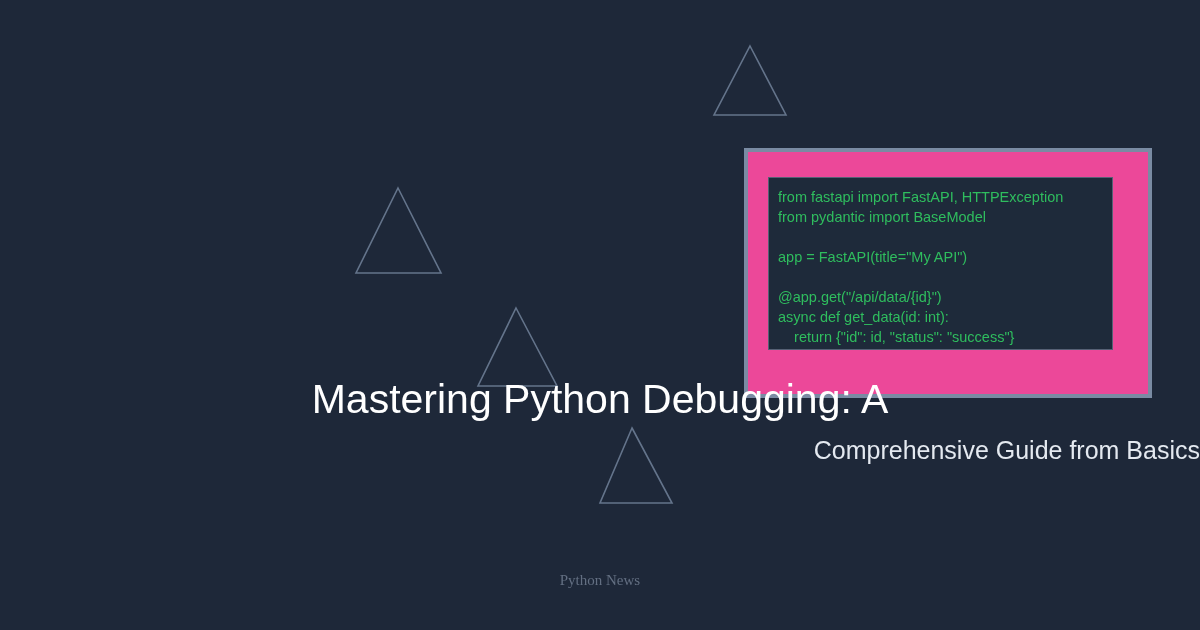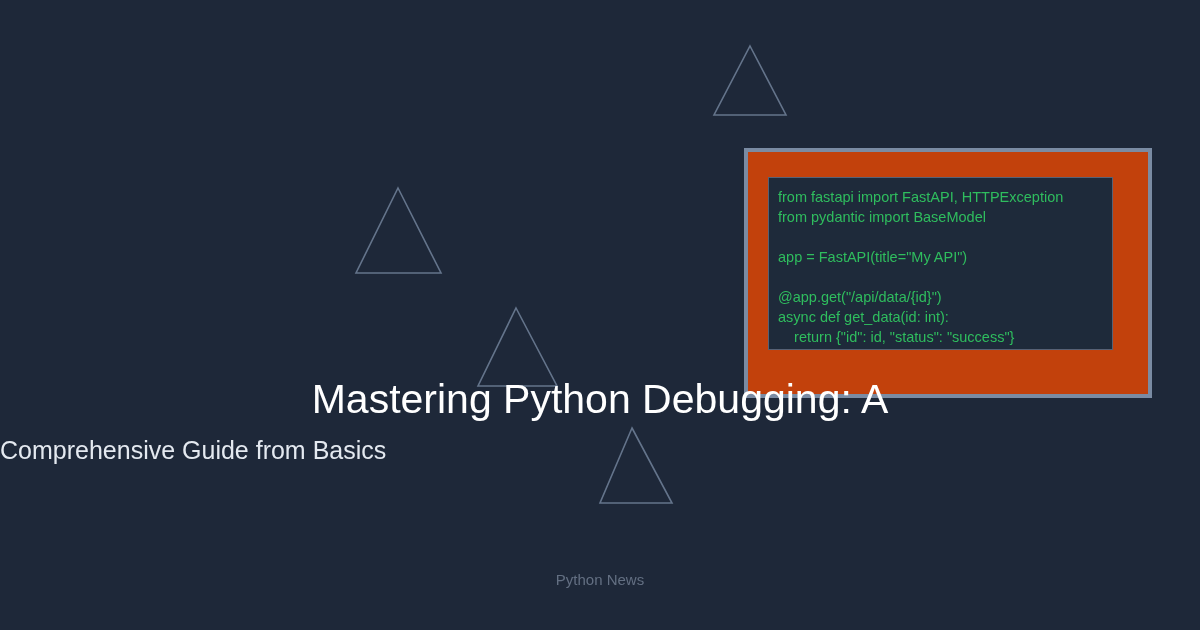--- a/index.html
+++ b/index.html
@@ -30,21 +30,21 @@
     fill:none;
     stroke:#64748b;
     stroke-width:1.6;
   }
 
   
   .code-panel {
     position:absolute;
     left:744px; top:148px;
     width:408px; height:250px;
-    background:#c2410c;
+    background:#ec4899;
     border:4px solid #7a8ba3;
     z-index:2;
   }
   .code-inner {
     position:absolute;
     left:20px; top:25px;
     width:345px; height:173px;
     background:#1e2a3a;
     border:1px solid #566175;
     overflow:visible;
@@ -79,21 +79,21 @@
     color:#ffffff;
     font-size:41px;
     font-weight:400;
     line-height:48px;
     white-space:nowrap;
   }
   .subhead {
     position:absolute;
     left:0; top:434px;
     width:1200px;
-    text-align:left;
+    text-align:right;
     color:#e4e9f0;
     font-size:25px;
     font-weight:400;
     line-height:32px;
     white-space:nowrap;
   }
   .topic {
     position:absolute;
     left:0; top:485px;
     width:1200px;
@@ -107,20 +107,21 @@
   .footer {
     position:absolute;
     left:0; top:569px;
     width:1200px;
     text-align:center;
     color:#636f82;
     font-size:15px;
     font-weight:400;
     line-height:22px;
     white-space:nowrap;
+    font-family:Liberation Serif, serif;
   }
 </style>
 </head>
 <body>
 
 <div class="card">
 
   <svg class="deco-layer" viewBox="0 0 1200 630">
     <polygon points="750,46 786,115 714,115"></polygon>
     <polygon points="398,188 441,273 356,273"></polygon>

